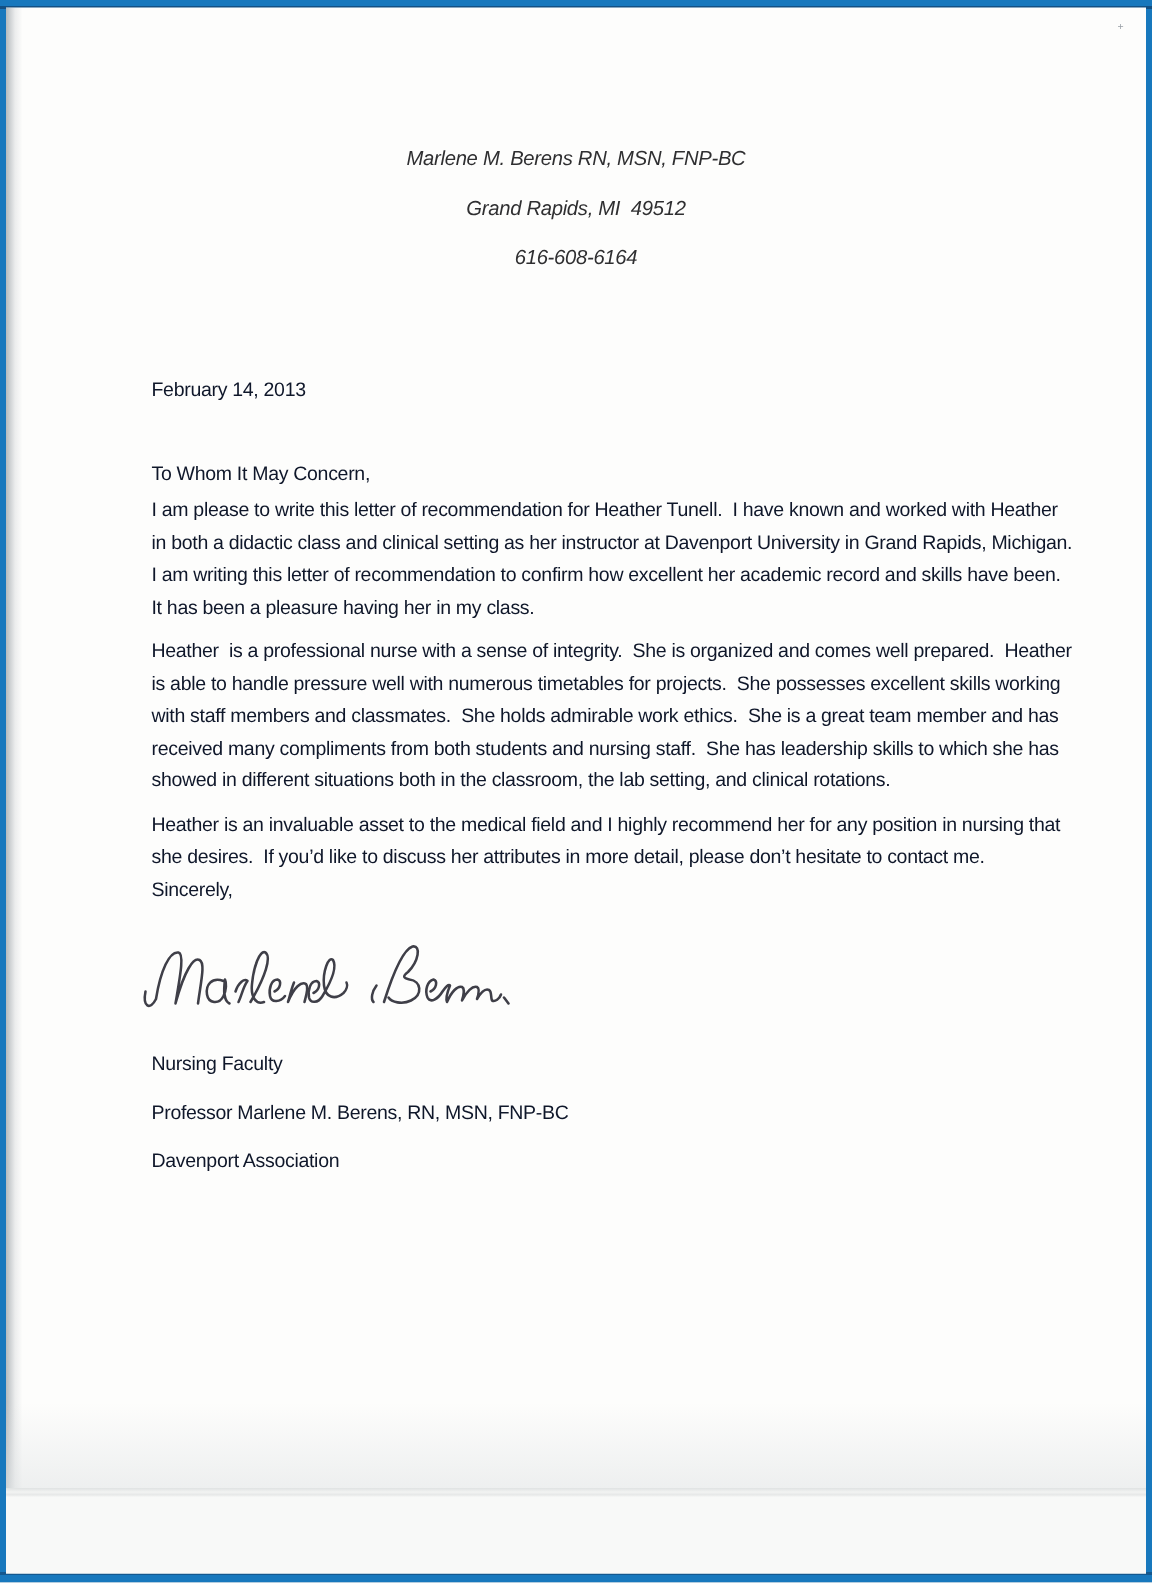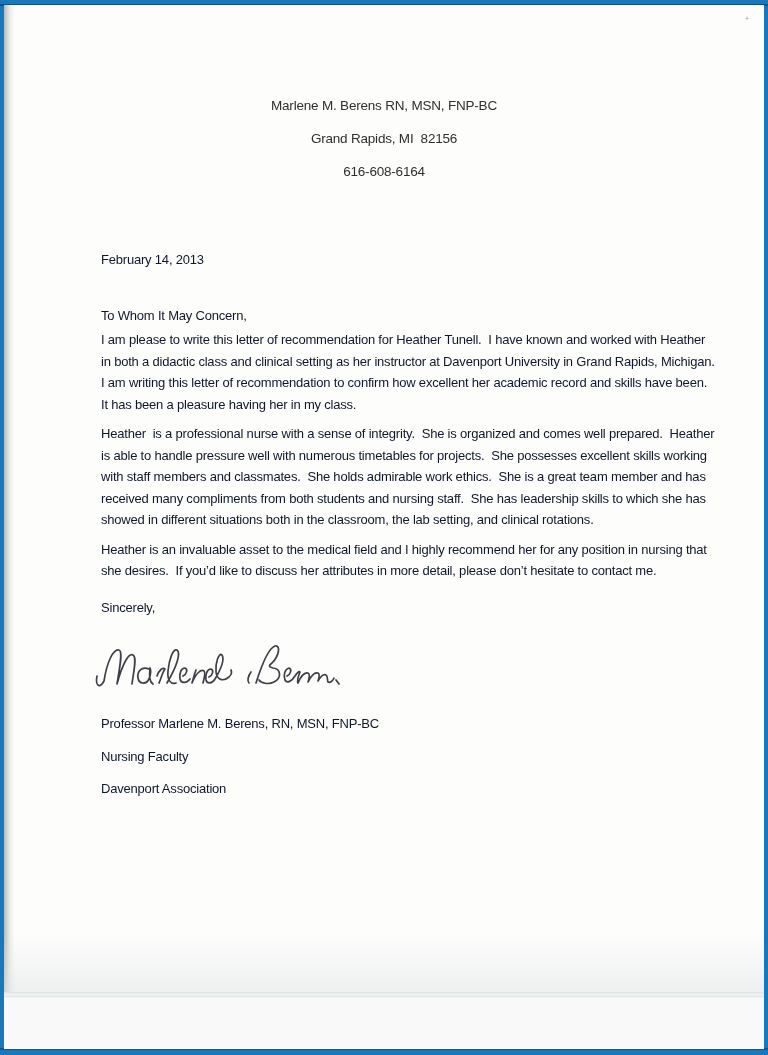--- a/index.html
+++ b/index.html
@@ -64,37 +64,38 @@
     left: 0; right: 0;
     top: 84px;
     text-align: center;
     color: #2f2f31;
     font-size: 13.5px;
     letter-spacing: -0.2px;
   }
   .letterhead .lh-line {
     line-height: 33px;
     white-space: pre;
+    font-style: italic;
   }
 
   .letter-body {
     position: absolute;
     left: 97px;
     top: 244px;
     width: 616px;
     color: #0f172a;
     font-size: 13px;
     letter-spacing: -0.2px;
     line-height: 21.5px;
   }
   .letter-body .block { white-space: pre-wrap; }
   .date-line      { margin-bottom: 34px; }
   .salutation     { margin-bottom: 3px; }
   .paragraph      { margin-bottom: 8px; }
-  .last-paragraph { margin-bottom: 15px; }
+  .last-paragraph { }
   .closing        { margin-bottom: 18px; }
 
   .signature-svg {
     display: block;
     margin: 2px 0 2px -8px;
   }
   .signoff-line {
     line-height: 32.5px;
     white-space: pre;
   }
@@ -115,21 +116,21 @@
   <div class="frame-shadow-bottom"></div>
 
   <div class="paper">
     <div class="paper-left-shadow"></div>
     <div class="paper-bottom-tint"></div>
     <div class="paper-crease"></div>
     <div class="paper-below-crease"></div>
 
     <div class="letterhead">
       <div class="lh-line">Marlene M. Berens RN, MSN, FNP-BC</div>
-      <div class="lh-line">Grand Rapids, MI  82156</div>
+      <div class="lh-line">Grand Rapids, MI  49512</div>
       <div class="lh-line">616-608-6164</div>
     </div>
 
     <div class="letter-body">
       <div class="block date-line">February 14, 2013</div>
       <div class="block salutation">To Whom It May Concern,</div>
       <div class="block paragraph">I am please to write this letter of recommendation for Heather Tunell.  I have known and worked with Heather in both a didactic class and clinical setting as her instructor at Davenport University in Grand Rapids, Michigan.  I am writing this letter of recommendation to confirm how excellent her academic record and skills have been.  It has been a pleasure having her in my class.</div>
       <div class="block paragraph">Heather  is a professional nurse with a sense of integrity.  She is organized and comes well prepared.  Heather is able to handle pressure well with numerous timetables for projects.  She possesses excellent skills working with staff members and classmates.  She holds admirable work ethics.  She is a great team member and has received many compliments from both students and nursing staff.  She has leadership skills to which she has showed in different situations both in the classroom, the lab setting, and clinical rotations.</div>
       <div class="block last-paragraph">Heather is an invaluable asset to the medical field and I highly recommend her for any position in nursing that she desires.  If you’d like to discuss her attributes in more detail, please don’t hesitate to contact me.</div>
       <div class="block closing">Sincerely,</div>
@@ -143,20 +144,20 @@
           <path d="M 90 40 C 94 38 95 33 92 32 C 88 32 86 38 87 43 C 88 48 94 47 97 43"></path>
           <path d="M 103 34 C 101 39 100 44 99 47 C 103 37 108 33 111 35 C 113 37 111 43 110 47"></path>
           <path d="M 116 41 C 120 39 121 34 118 33 C 114 33 112 39 113 44 C 114 48 119 48 122 43 C 128 33 132 24 129 19 C 126 16 122 27 123 36 C 124 44 130 46 136 41 C 138 39 139 36 138 34"></path>
           <path d="M 158 36 C 155 40 154 45 156 47"></path>
           <path d="M 163 47 C 169 28 176 12 182 10 C 188 9 186 20 179 27 C 175 30 176 31 180 32 C 188 33 189 42 181 46 C 175 49 168 47 166 44"></path>
           <path d="M 194 40 C 198 38 199 33 196 32 C 192 33 190 39 192 44 C 194 48 199 45 202 40 C 204 37 206 35 207 36 C 205 41 204 45 205 47 C 208 40 212 36 215 37 C 217 38 216 43 215 46 C 218 40 222 36 225 37 C 227 38 226 42 225 45 C 228 40 231 38 233 39 C 235 40 234 44 235 46 C 237 47 240 45 241 42"></path>
           <path d="M 243 44 L 246 48"></path>
         </g>
       </svg>
 
+      <div class="signoff-line">Nursing Faculty</div>
       <div class="signoff-line">Professor Marlene M. Berens, RN, MSN, FNP-BC</div>
-      <div class="signoff-line">Nursing Faculty</div>
       <div class="signoff-line">Davenport Association</div>
     </div>
 
     <div class="speck" style="left:741px; top:12px;">+</div>
   </div>
 </div>
 
 </body></html>

